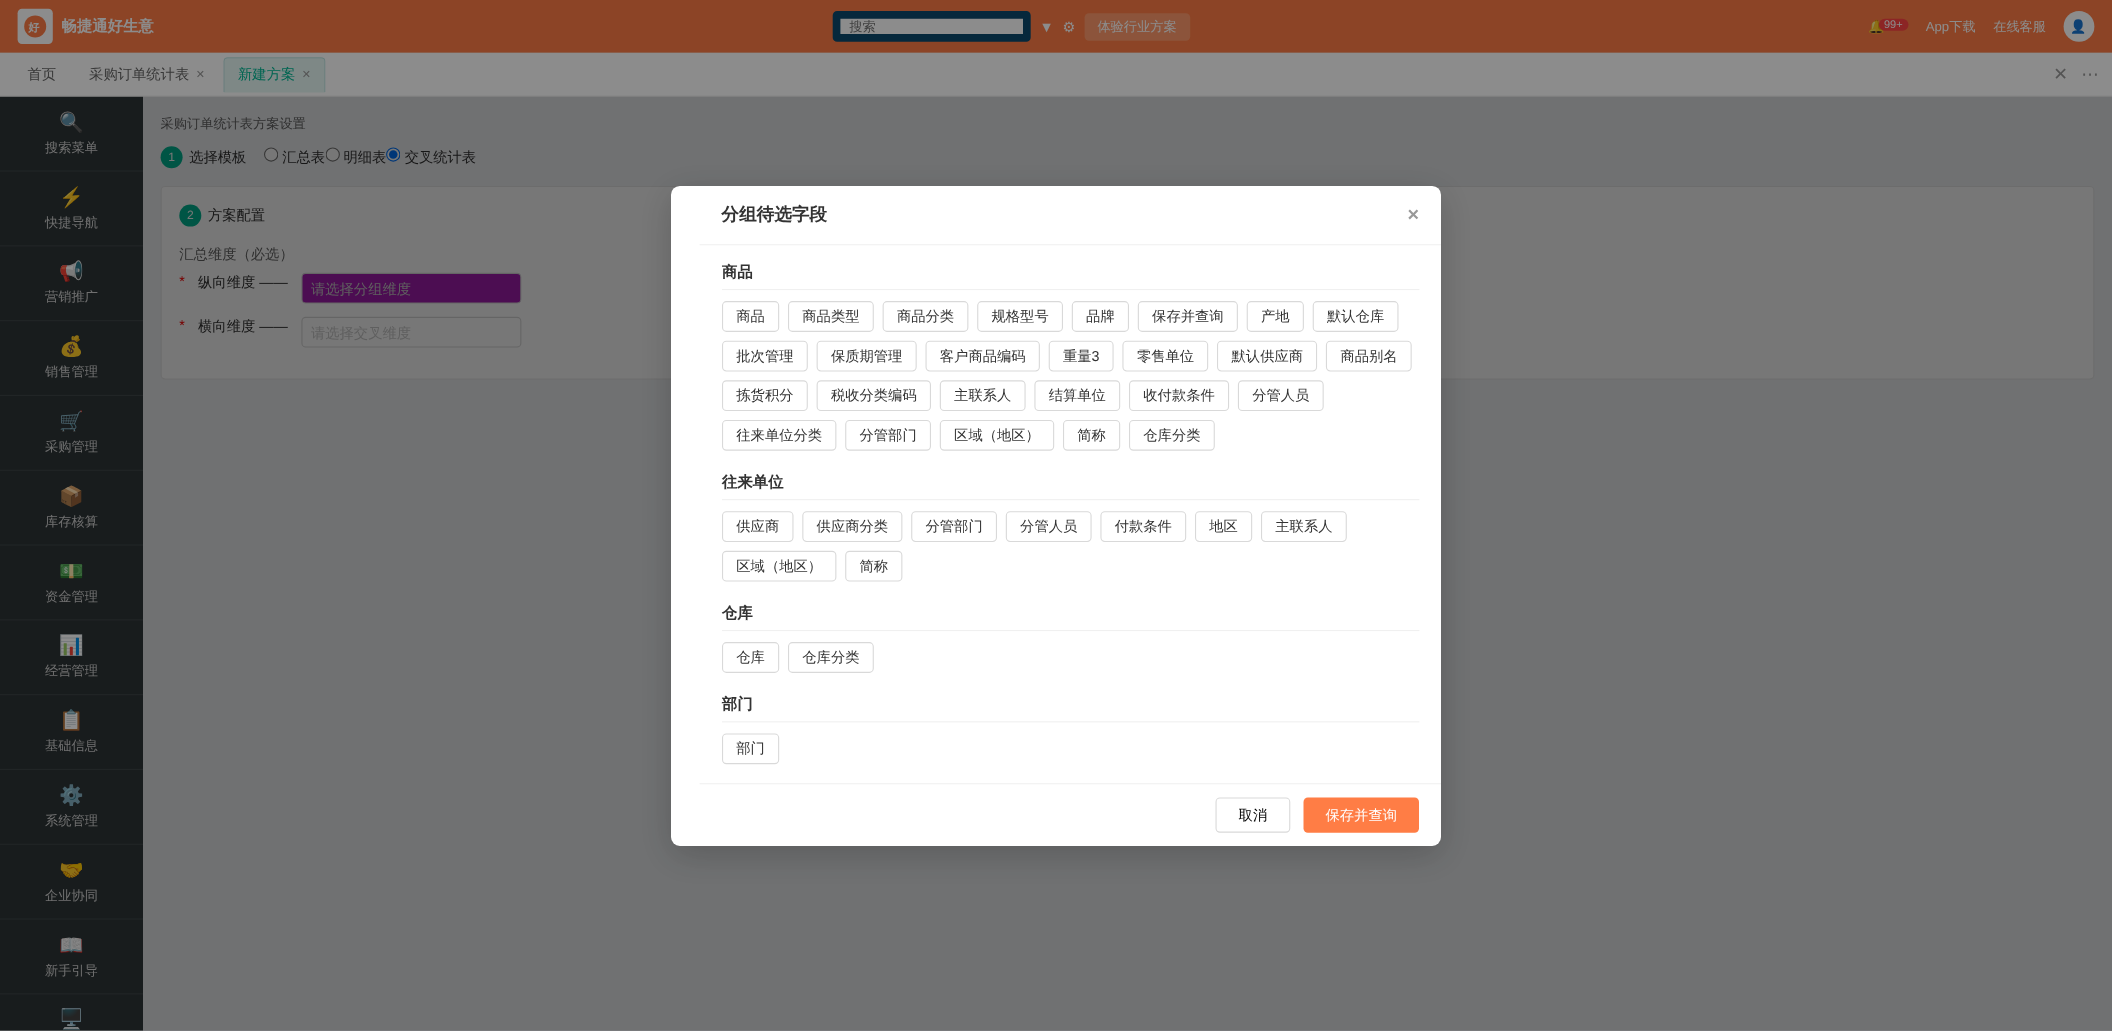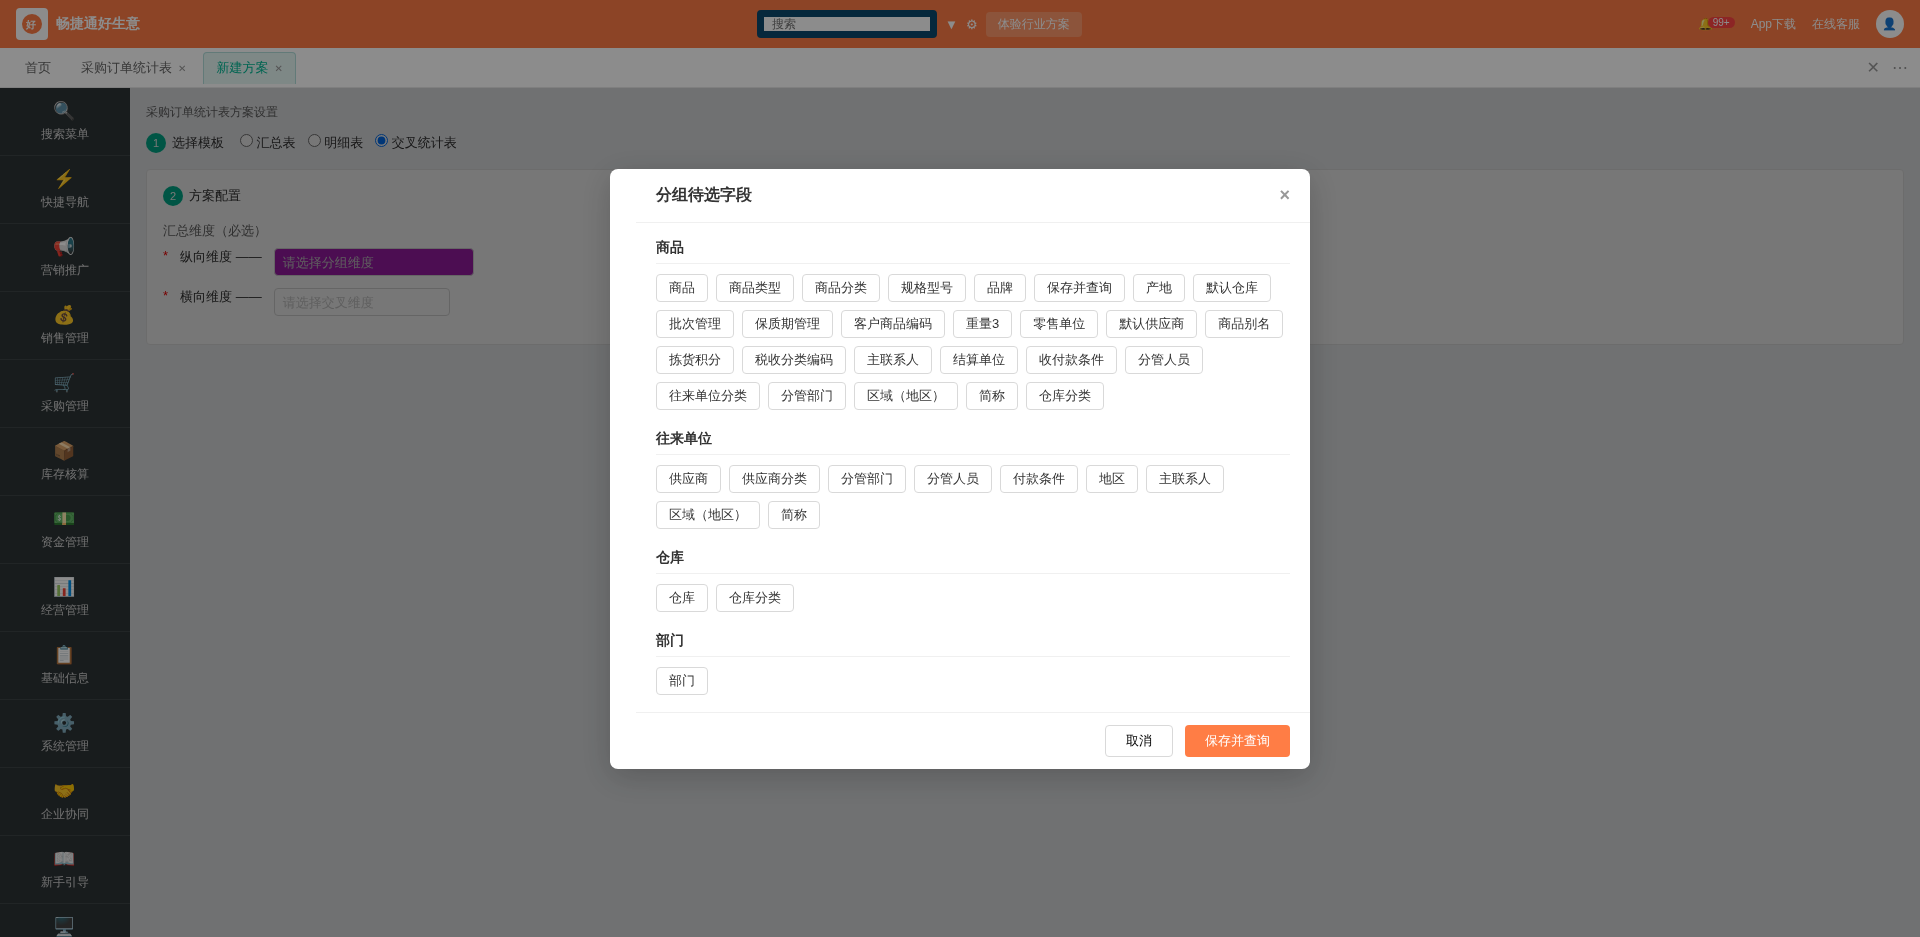--- a/index.html
+++ b/index.html
@@ -160,21 +160,21 @@
 
     
     .modal-body::-webkit-scrollbar { width: 6px; }
     .modal-body::-webkit-scrollbar-thumb { background: #ccc; border-radius: 3px; }
 
     
     .page-title-bar { font-size: 12px; color: #666; margin-bottom: 12px; }
     .step-bar { display: flex; gap: 16px; margin-bottom: 16px; align-items: center; }
     .step { display: flex; align-items: center; gap: 6px; }
     .step-num { width: 20px; height: 20px; border-radius: 50%; background: #00b894; color: #fff; font-size: 11px; display: flex; align-items: center; justify-content: center; }
-    .radio-group { display: flex; gap: 12px; align-items: flex-start; font-size: 13px; }
+    .radio-group { display: flex; align-items: flex-start; font-size: 13px; }
     .config-section { background: #fff; border: 1px solid #e8e8e8; border-radius: 4px; padding: 16px; margin-bottom: 12px; }
     .config-label { font-size: 13px; color: #666; margin-bottom: 8px; }
   </style>
 </head>
 <body>
 
 <div class="top-header">
   <div class="logo-area">
     <div class="logo-icon">
       <svg viewBox="0 0 24 24" fill="#ff7d45">
@@ -296,21 +296,21 @@
       </div>
       <div class="config-label">汇总维度（必选）</div>
       <div style="display:flex;gap:12px;margin-bottom:12px;">
         <span style="color:red;">*</span>
         <span>纵向维度 ——</span>
         <div style="width:200px;height:28px;border:1px solid #d9d9d9;border-radius:4px;padding:0 8px;line-height:28px;color:#ccc;background:#a21caf;">请选择分组维度</div>
       </div>
       <div style="display:flex;gap:12px;margin-bottom:12px;">
         <span style="color:red;">*</span>
         <span>横向维度 ——</span>
-        <div style="width:176px;height:28px;border:1px solid #d9d9d9;border-radius:4px;padding:0 8px;line-height:28px;color:#ccc;background:#fff;">请选择交叉维度</div>
+        <div style="width:200px;height:28px;border:1px solid #d9d9d9;border-radius:4px;padding:0 8px;line-height:28px;color:#ccc;background:#fff;">请选择交叉维度</div>
       </div>
     </div>
   </div>
 </div>
 
 <div class="modal-backdrop">
   <div class="modal">
 
     <div class="modal-header">
       <span>分组待选字段</span>

